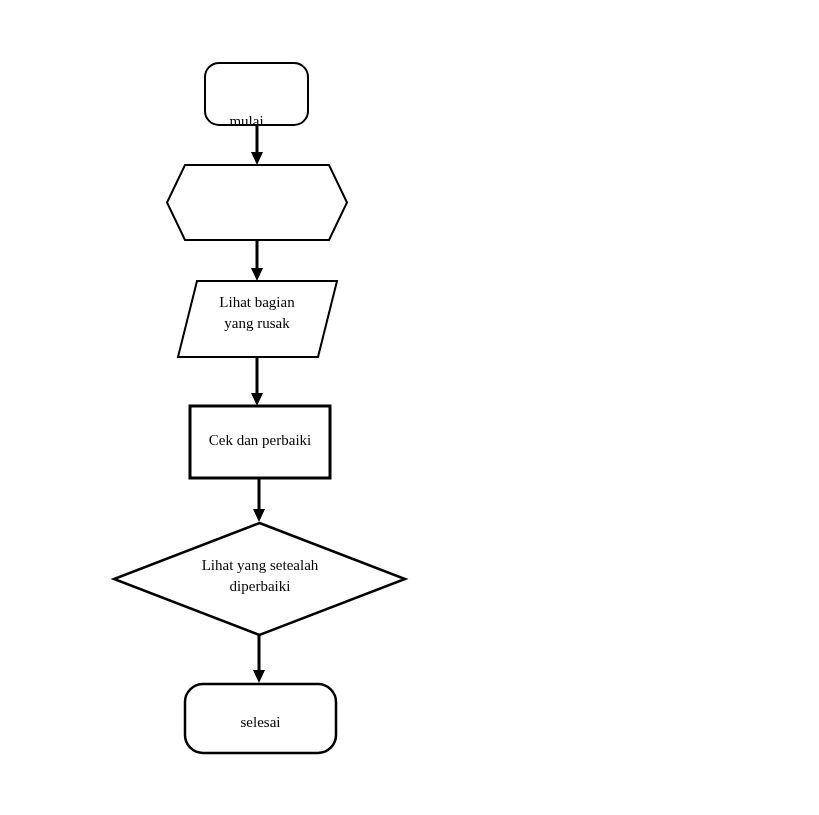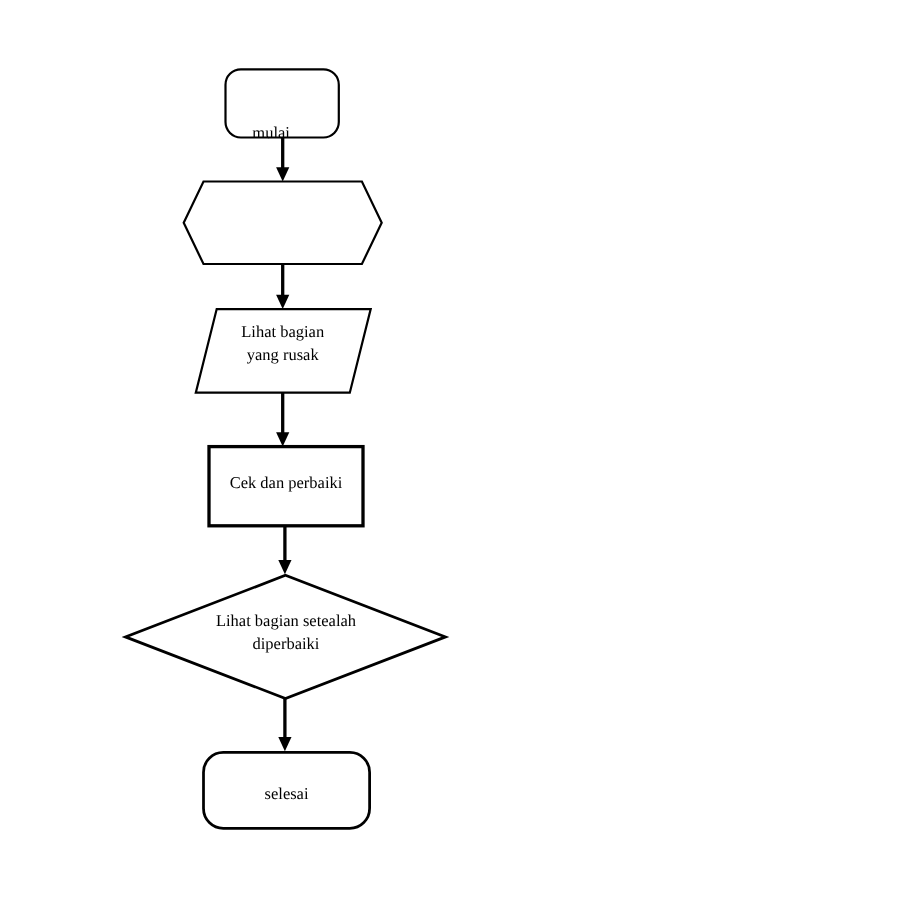--- a/index.html
+++ b/index.html
@@ -76,17 +76,17 @@
     <rect x="185" y="684" width="151" height="69" rx="18" ry="18" fill="#ffffff" stroke="#000000" stroke-width="2.5"></rect>
   </svg>
 
   <div class="node-label" style="left:205px; top:63px;  width:83px; height:61px;margin-top:28px;">mulai</div>
 
 
   <div class="node-label" style="left:207px; top:281px; width:100px; height:64px;">Lihat bagian yang rusak</div>
 
   <div class="node-label" style="left:190px; top:404px; width:140px; height:72px;">Cek dan perbaiki</div>
 
-  <div class="node-label" style="left:185px; top:520px; width:150px; height:112px;">Lihat bagian setealah diperbaiki</div>
+  <div class="node-label" style="left:185px; top:520px; width:150px; height:112px;">Lihat yang setealah diperbaiki</div>
 
   <div class="node-label" style="left:185px; top:682px; width:151px; height:80px;">selesai</div>
 
 </div>
 
 </body></html>

